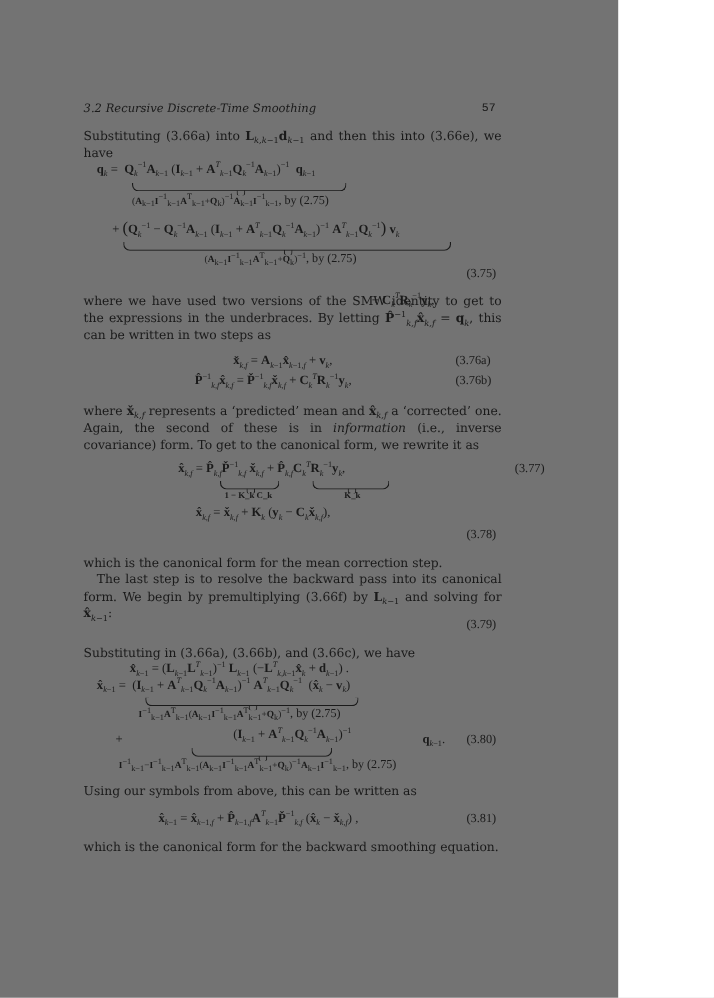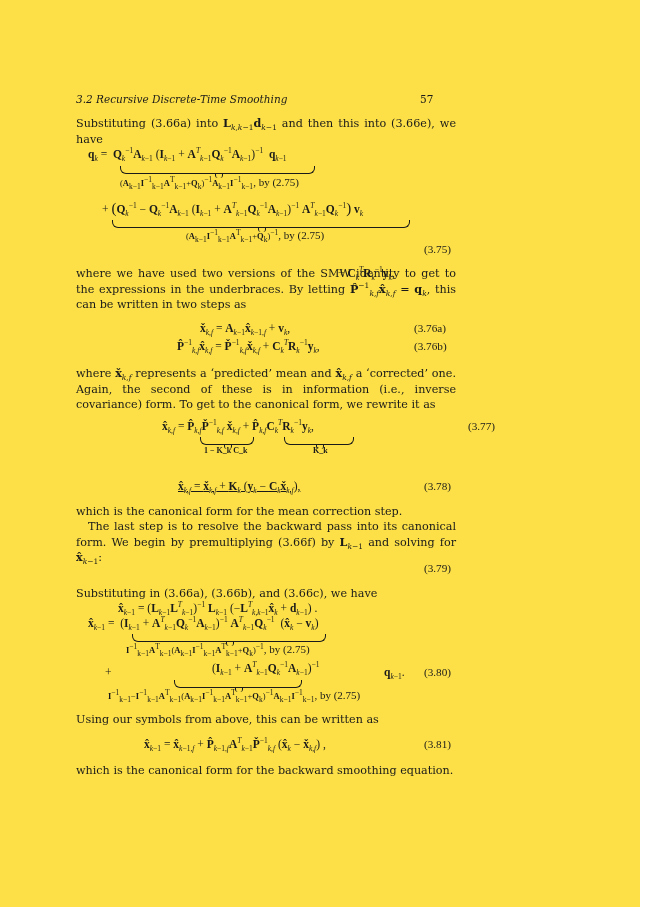--- a/index.html
+++ b/index.html
@@ -1,23 +1,23 @@
 <!DOCTYPE html>
 <html><head>
 <meta charset="utf-8">
 <style>
   html, body { margin:0; padding:0; background:#ffffff; }
   body { width:649px; height:907px; position:relative; overflow:hidden;
          font-family:"DejaVu Serif","Liberation Serif",serif; color:#1a1a1a; }
-  .page { position:absolute; left:0; top:0; width:640px; height:907px; background:#fde047; }
+  .page { position:absolute; left:0; top:0; width:562px; height:907px; background:#737373; }
   .abs { position:absolute; white-space:nowrap; }
   .running-head { left:76px; top:93px; font-size:10.5px; font-style:italic; }
-  .page-num { left:420px; top:93px; font-size:10.5px; }
+  .page-num { left:438px; top:93px; font-size:10.5px;font-family:Liberation Mono, monospace; }
   .para { position:absolute; left:76px; width:380px; font-size:11.2px; line-height:15.5px; text-align:justify; }
-  .para span.it { }
+  .para span.it { font-style:italic; }
   .eq { position:absolute; font-size:11.5px; white-space:nowrap; font-family:"Liberation Serif","DejaVu Serif",serif; }
   .b { font-weight:bold; }
   sup, sub { font-size:7.5px; line-height:0; }
   .small { font-size:8px; white-space:nowrap; font-family:"Liberation Serif","DejaVu Serif",serif; }
   .eqnum { position:absolute; font-size:11.2px; font-family:"Liberation Serif","DejaVu Serif",serif; }
   .brace { position:absolute; height:7px; border-bottom:1.3px solid #1a1a1a; border-left:1.3px solid #1a1a1a; border-right:1.3px solid #1a1a1a; border-radius:0 0 6px 6px; }
   .brace::after { content:""; position:absolute; left:50%; bottom:-5px; width:6px; height:5px; margin-left:-3px; border-left:1.3px solid #1a1a1a; border-right:1.3px solid #1a1a1a; border-radius:0 0 3px 3px; border-top:none; }
 </style>
 </head>
 <body>
@@ -55,21 +55,21 @@
 
   <div class="eq" style="left:338px; top:243px;margin-top:24px;">
     + <span class="b">C</span><sub><i>k</i></sub><sup><i>T</i></sup><span class="b">R</span><sub><i>k</i></sub><sup>−1</sup><span class="b">y</span><sub><i>k</i></sub>,
   </div>
   <div class="eqnum" style="left:424px; top:243px;">(3.75)</div>
 
   <div class="para" style="top:266px;">
     where we have used two versions of the SMW identity to get to the expressions in the underbraces. By letting <b>P̂</b><sup>−1</sup><sub><i>k,f</i></sub><b>x̂</b><sub><i>k,f</i></sub> = <b>q</b><sub><i>k</i></sub>, this can be written in two steps as
   </div>
 
-  <div class="eq" style="left:200px; top:322px;text-align:right;">
+  <div class="eq" style="left:212px; top:322px;text-align:right;">
     <b>x̌</b><sub><i>k,f</i></sub> = <b>A</b><sub><i>k</i>−1</sub><b>x̂</b><sub><i>k</i>−1,<i>f</i></sub> + <b>v</b><sub><i>k</i></sub>,
   </div>
   <div class="eqnum" style="left:414px; top:322px;">(3.76a)</div>
 
   <div class="eq" style="left:177px; top:340px;">
     <b>P̂</b><sup>−1</sup><sub><i>k,f</i></sub><b>x̂</b><sub><i>k,f</i></sub> = <b>P̌</b><sup>−1</sup><sub><i>k,f</i></sub><b>x̌</b><sub><i>k,f</i></sub> + <b>C</b><sub><i>k</i></sub><sup><i>T</i></sup><b>R</b><sub><i>k</i></sub><sup>−1</sup><b>y</b><sub><i>k</i></sub>,
   </div>
   <div class="eqnum" style="left:414px; top:340px;">(3.76b)</div>
 
   <div class="para" style="top:366px;">
@@ -79,21 +79,21 @@
   <div class="eq" style="left:162px; top:420px;">
     <b>x̂</b><sub><i>k,f</i></sub> = <b>P̂</b><sub><i>k,f</i></sub><b>P̌</b><sup>−1</sup><sub><i>k,f</i></sub> <b>x̌</b><sub><i>k,f</i></sub> + <b>P̂</b><sub><i>k,f</i></sub><b>C</b><sub><i>k</i></sub><sup><i>T</i></sup><b>R</b><sub><i>k</i></sub><sup>−1</sup><b>y</b><sub><i>k</i></sub>,
   </div>
   <div class="brace" style="left:200px; top:437px; width:52px;"></div>
   <div class="abs small" style="left:204px; top:446px; font-weight:bold;">1 − K_k C_k</div>
   <div class="brace" style="left:284px; top:437px; width:68px;"></div>
   <div class="abs small" style="left:313px; top:446px; font-weight:bold;">K_k</div>
   <div class="eqnum" style="left:424px; top:420px;margin-left:44px;">(3.77)</div>
 
 
-  <div class="eq" style="left:178px; top:480px;text-decoration:underline;">
+  <div class="eq" style="left:178px; top:460px;">
     <b>x̂</b><sub><i>k,f</i></sub> = <b>x̌</b><sub><i>k,f</i></sub> + <b>K</b><sub><i>k</i></sub> (<b>y</b><sub><i>k</i></sub> − <b>C</b><sub><i>k</i></sub><b>x̌</b><sub><i>k,f</i></sub>),
   </div>
   <div class="eqnum" style="left:424px; top:480px;">(3.78)</div>
 
   <div class="para" style="top:504px;">which is the canonical form for the mean correction step.</div>
   <div class="para" style="top:519px; text-indent:12px;">
     The last step is to resolve the backward pass into its canonical form. We begin by premultiplying (3.66f) by <b>L</b><sub><i>k</i>−1</sub> and solving for <b>x̂</b><sub><i>k</i>−1</sub>:
   </div>
 
   <div class="eq" style="left:118px; top:562px;margin-top:40px;">

